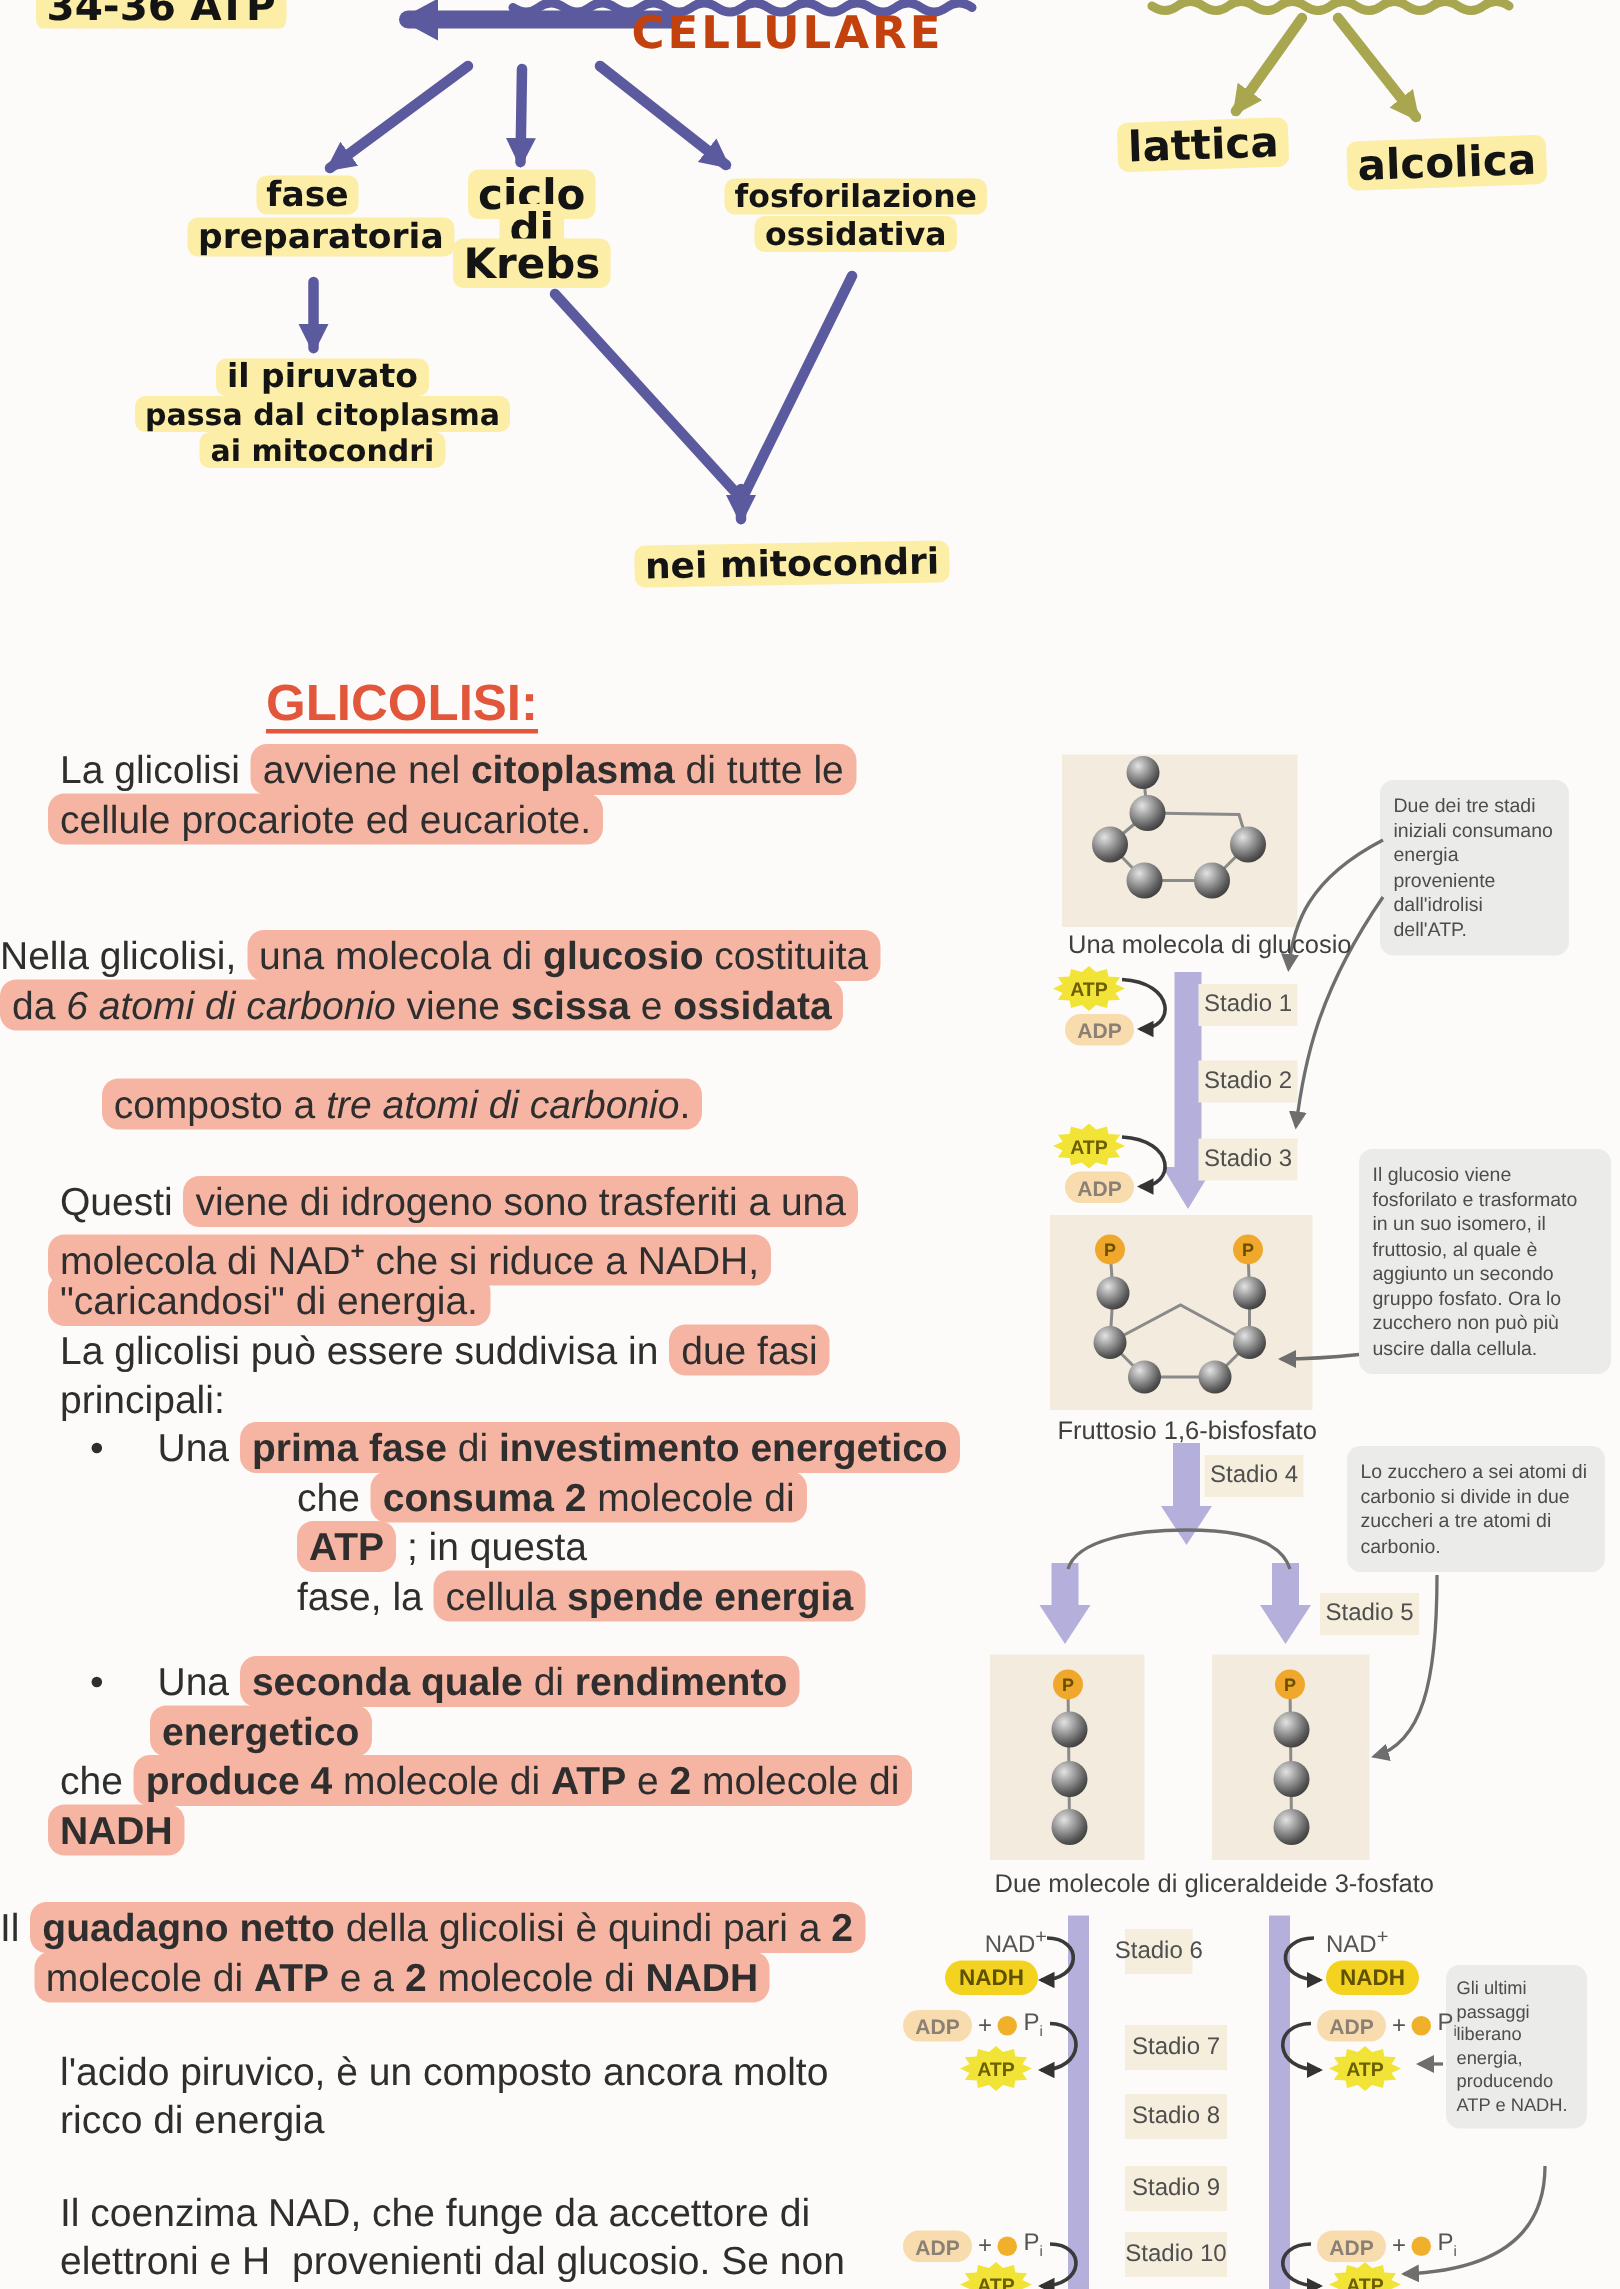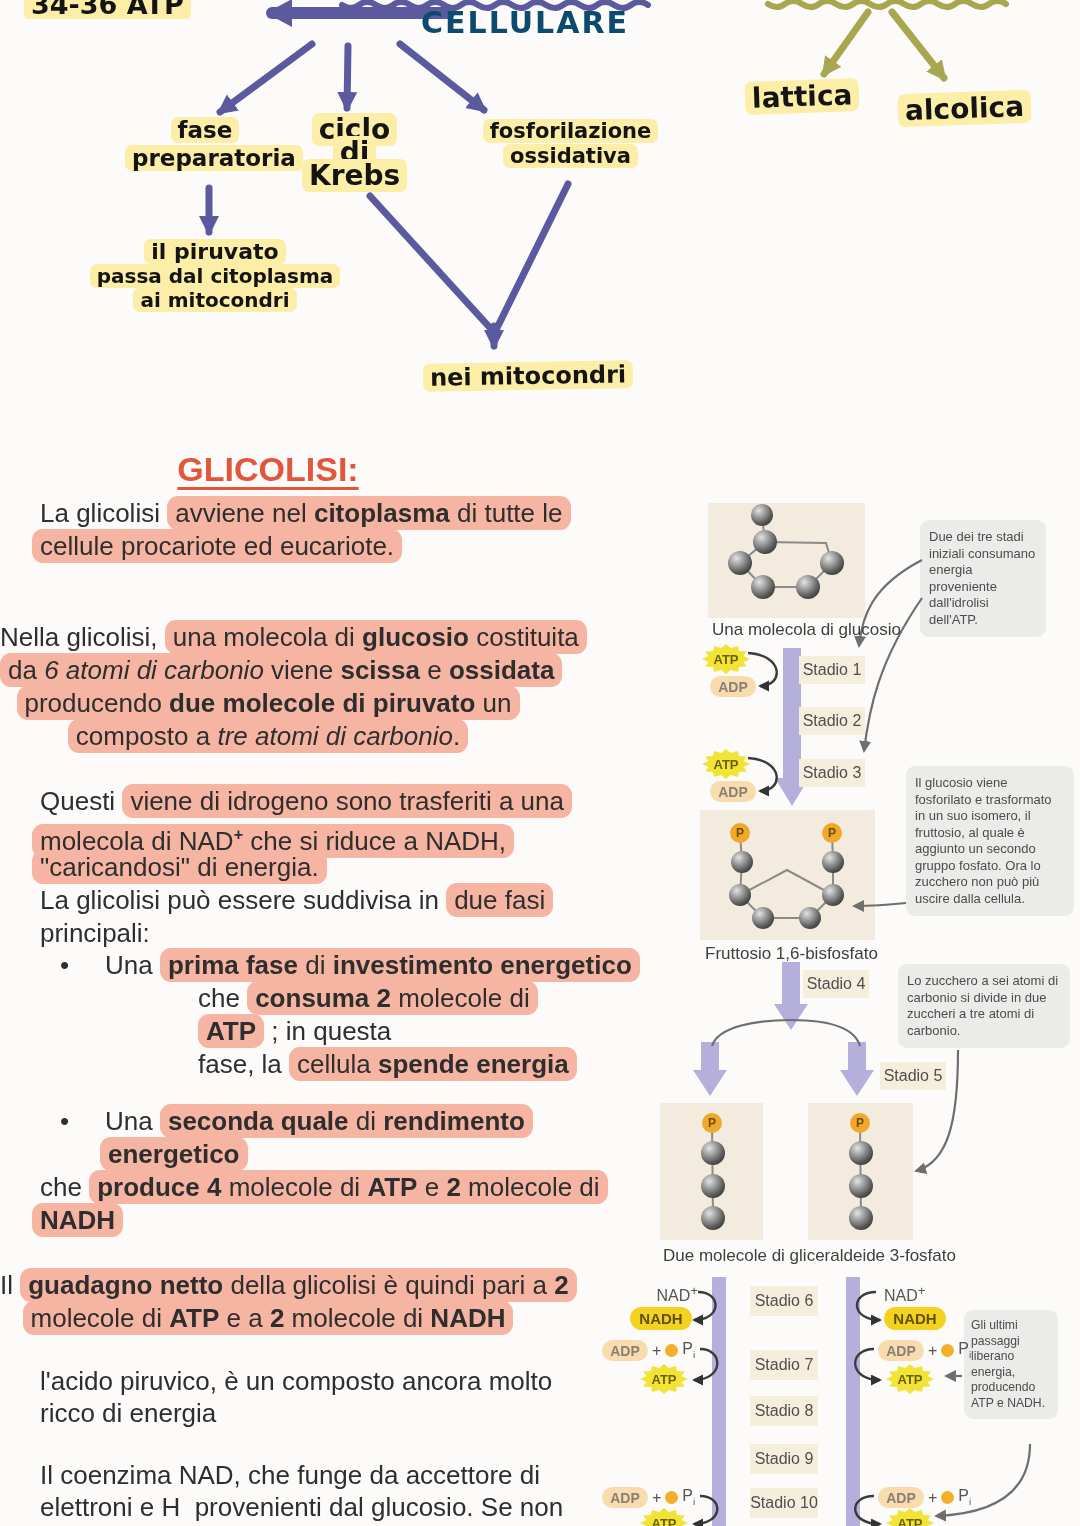--- a/index.html
+++ b/index.html
@@ -7,21 +7,21 @@
         font-family:"Liberation Sans",sans-serif;}
   .abs{position:absolute;}
   svg.overlay{position:absolute;left:0;top:0;z-index:6;pointer-events:none;}
 
   
   .hand{font-family:"DejaVu Sans",sans-serif;font-weight:bold;color:#141414;
         text-align:center;z-index:7;}
   .hand .ln{display:block;}
   .yhl{background:#fceea6;border-radius:7px;padding:0 7px;
        -webkit-box-decoration-break:clone;box-decoration-break:clone;}
-  .bluehand{color:#0c4a6e;}
+  .bluehand{color:#c2410c;}
   .clipwrap{overflow:hidden;z-index:7;}
 
   
   .txtline{font-size:26px;line-height:31px;color:#2e2e2e;white-space:pre;z-index:7;}
   .ctr{left:0;width:536px;text-align:center;}
   .h{background:#f6b5a2;border-radius:11px;padding:2px 8px;
      -webkit-box-decoration-break:clone;box-decoration-break:clone;}
   .heading{font-size:34px;font-weight:bold;color:#e2573b;
            text-decoration:underline;text-decoration-thickness:3px;text-underline-offset:6px;}
   .txtline b{font-weight:bold;}
@@ -105,21 +105,20 @@
     <span class="yhl">alcolica</span>
   </div>
 
   <div class="abs ctr heading" style="top:450px">GLICOLISI:</div>
 
   <div class="abs txtline" style="left:40px;top:498px"><span>La glicolisi </span><span class="h"><span>avviene nel </span><b>citoplasma</b><span> di tutte le</span></span></div>
   <div class="abs txtline" style="left:32px;top:531px"><span class="h">cellule procariote ed eucariote.</span></div>
 
   <div class="abs txtline ctr" style="top:622px"><span>Nella glicolisi, </span><span class="h"><span>una molecola di </span><b>glucosio</b><span> costituita</span></span></div>
   <div class="abs txtline ctr" style="top:655px"><span class="h"><span>da </span><i>6 atomi di carbonio</i><span> viene </span><b>scissa</b><span> e </span><b>ossidata</b></span></div>
-  <div class="abs txtline ctr" style="top:688px"><span class="h"><span>producendo </span><b>due molecole di piruvato</b><span> un</span></span></div>
   <div class="abs txtline ctr" style="top:721px"><span class="h"><span>composto a </span><i>tre atomi di carbonio</i><span>.</span></span></div>
 
   <div class="abs txtline" style="left:40px;top:786px"><span>Questi </span><span class="h">viene di idrogeno sono trasferiti a una</span></div>
   <div class="abs txtline" style="left:32px;top:819px"><span class="h"><span>molecola di NAD</span><sup>+</sup><span> che si riduce a NADH,</span></span></div>
   <div class="abs txtline" style="left:32px;top:852px"><span class="h">"caricandosi" di energia.</span></div>
   <div class="abs txtline" style="left:40px;top:885px"><span>La glicolisi può essere suddivisa in </span><span class="h">due fasi</span></div>
   <div class="abs txtline" style="left:40px;top:918px"><span>principali:</span></div>
 
   <div class="abs bul" style="left:60px;top:950px">•</div>
   <div class="abs txtline" style="left:105px;top:950px"><span>Una </span><span class="h"><b>prima fase</b><span> di </span><b>investimento energetico</b></span></div>
@@ -299,21 +298,21 @@
 
   <div class="abs cap" style="left:712px;top:620px">Una molecola di glucosio</div>
   <div class="abs cap" style="left:705px;top:944px">Fruttosio 1,6-bisfosfato</div>
   <div class="abs cap" style="left:663px;top:1246px">Due molecole di gliceraldeide 3-fosfato</div>
 
   <div class="abs stage" style="left:799px;top:656px;width:66px;height:28px">Stadio 1</div>
   <div class="abs stage" style="left:799px;top:707px;width:66px;height:28px">Stadio 2</div>
   <div class="abs stage" style="left:799px;top:759px;width:66px;height:28px">Stadio 3</div>
   <div class="abs stage" style="left:803px;top:970px;width:66px;height:28px">Stadio 4</div>
   <div class="abs stage" style="left:880px;top:1062px;width:66px;height:28px">Stadio 5</div>
-  <div class="abs stage" style="left:750px;top:1286px;width:68px;height:30px">Stadio 6</div>
+  <div class="abs stage" style="left:750px;top:1286px;width:45px;height:30px">Stadio 6</div>
   <div class="abs stage" style="left:750px;top:1350px;width:68px;height:30px">Stadio 7</div>
   <div class="abs stage" style="left:750px;top:1396px;width:68px;height:30px">Stadio 8</div>
   <div class="abs stage" style="left:750px;top:1444px;width:68px;height:30px">Stadio 9</div>
   <div class="abs stage" style="left:750px;top:1488px;width:68px;height:30px">Stadio 10</div>
 
   <div class="abs atp" style="left:702px;top:644px">ATP</div>
   <div class="abs adp" style="left:710px;top:676px">ADP</div>
   <div class="abs atp" style="left:702px;top:749px">ATP</div>
   <div class="abs adp" style="left:710px;top:781px">ADP</div>
 

